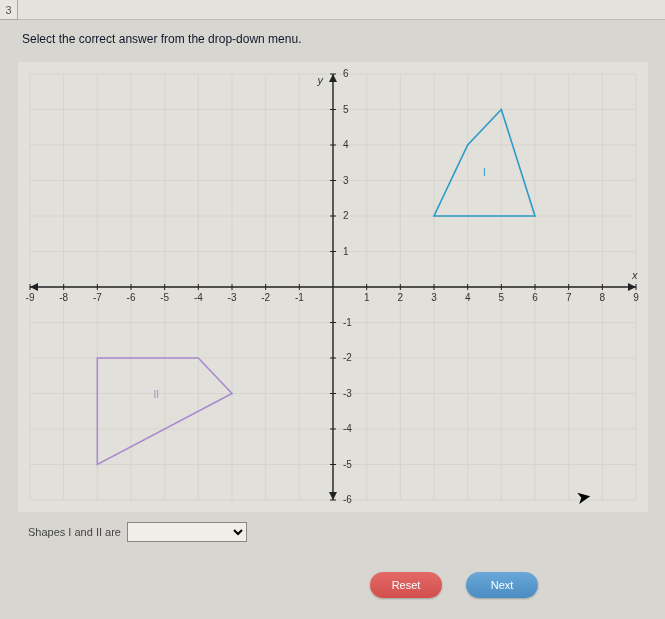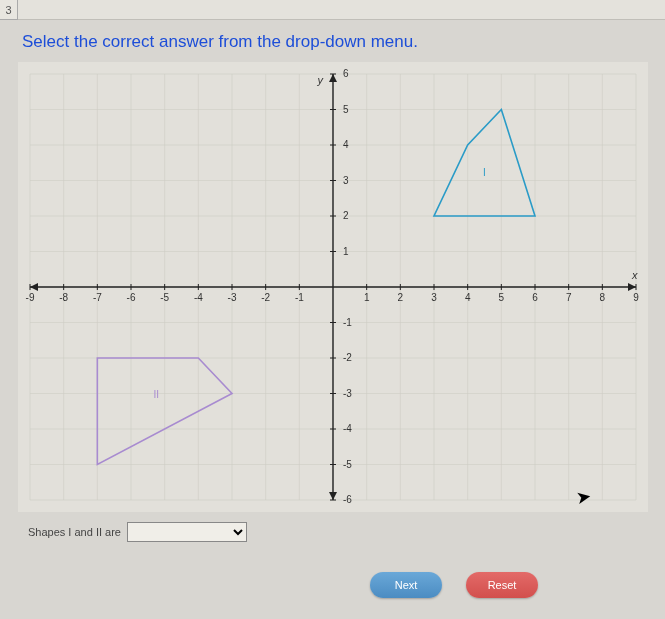--- a/index.html
+++ b/index.html
@@ -27,22 +27,22 @@
   }
   .topbar {
     position: absolute;
     top: 0; left: 18px; right: 0; height: 20px;
     background: #e4e2dc;
     border-bottom: 1px solid #c0beb8;
   }
   .instruction {
     position: absolute;
     top: 32px; left: 22px;
-    font-size: 17px;
-    color: #1d4ed8;
+    font-size: 12px;
+    color: #0f172a;
   }
   .plot-wrap {
     position: absolute;
     top: 62px; left: 18px;
     width: 630px; height: 450px;
     background: #e2e0da;
   }
   .plot-wrap svg { width: 100%; height: 100%; }
   .answer-row {
     position: absolute;
@@ -199,17 +199,17 @@
       <text x="138.25" y="335.5" font-size="10" fill="#a88bd0" text-anchor="middle">II</text>
     </svg>
 </div>
 
 <div class="answer-row">
   <span class="lbl">Shapes I and II are</span>
   <select title=""></select>
 </div>
 
 <div class="btn-row">
+  <button class="btn reset">Reset</button>
   <button class="btn next">Next</button>
-  <button class="btn reset">Reset</button>
 </div>
 
 <div class="cursor">➤</div>
 
 </body></html>

